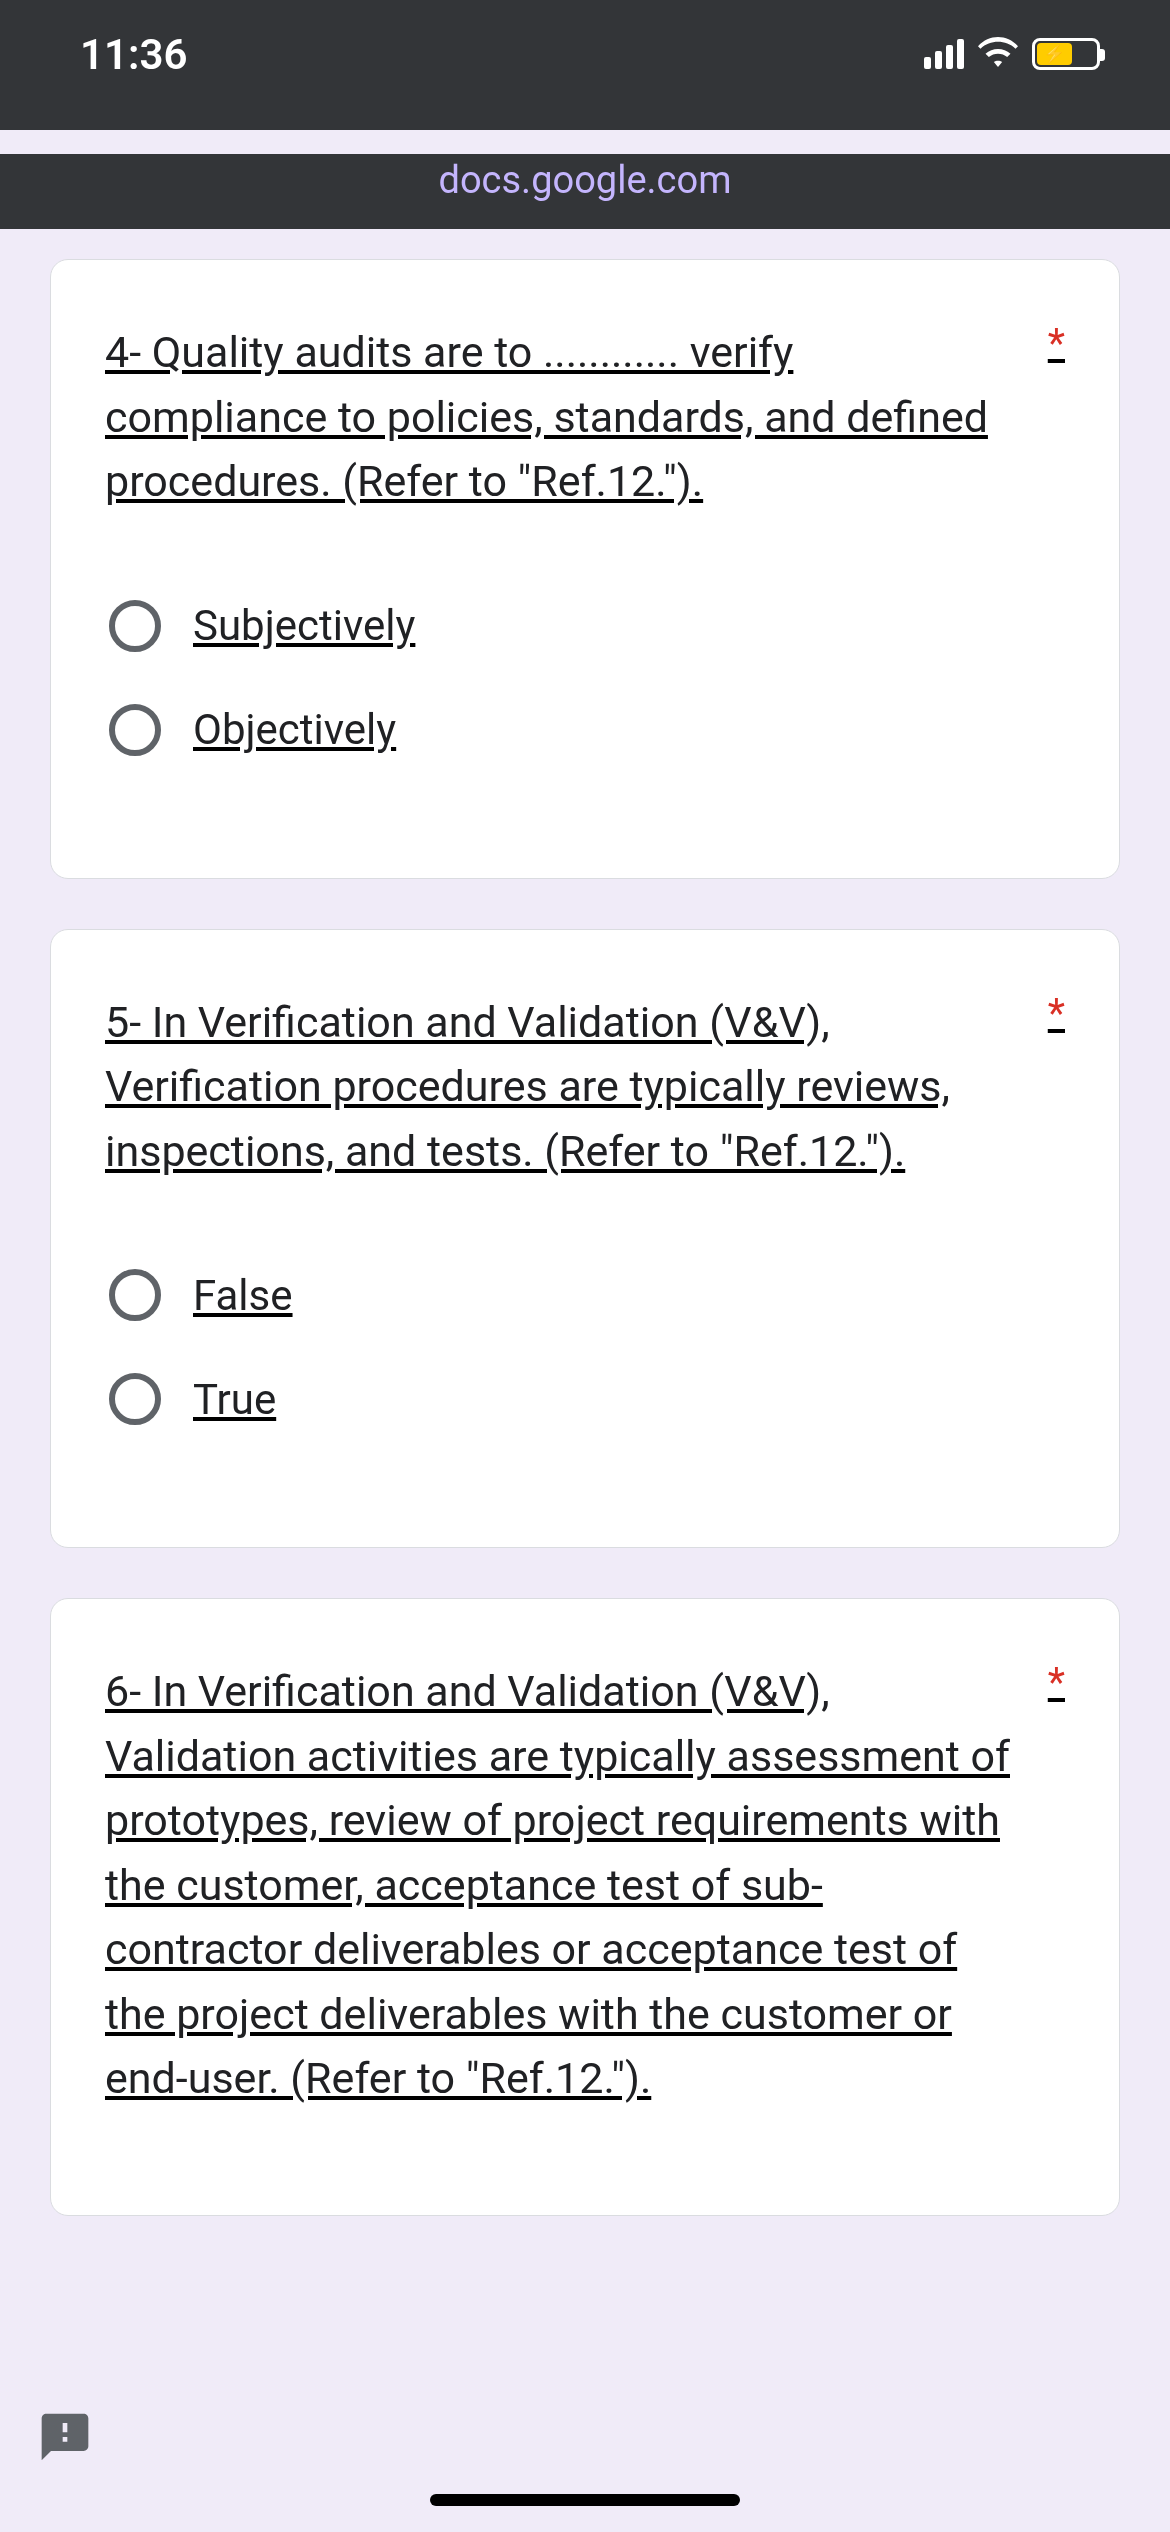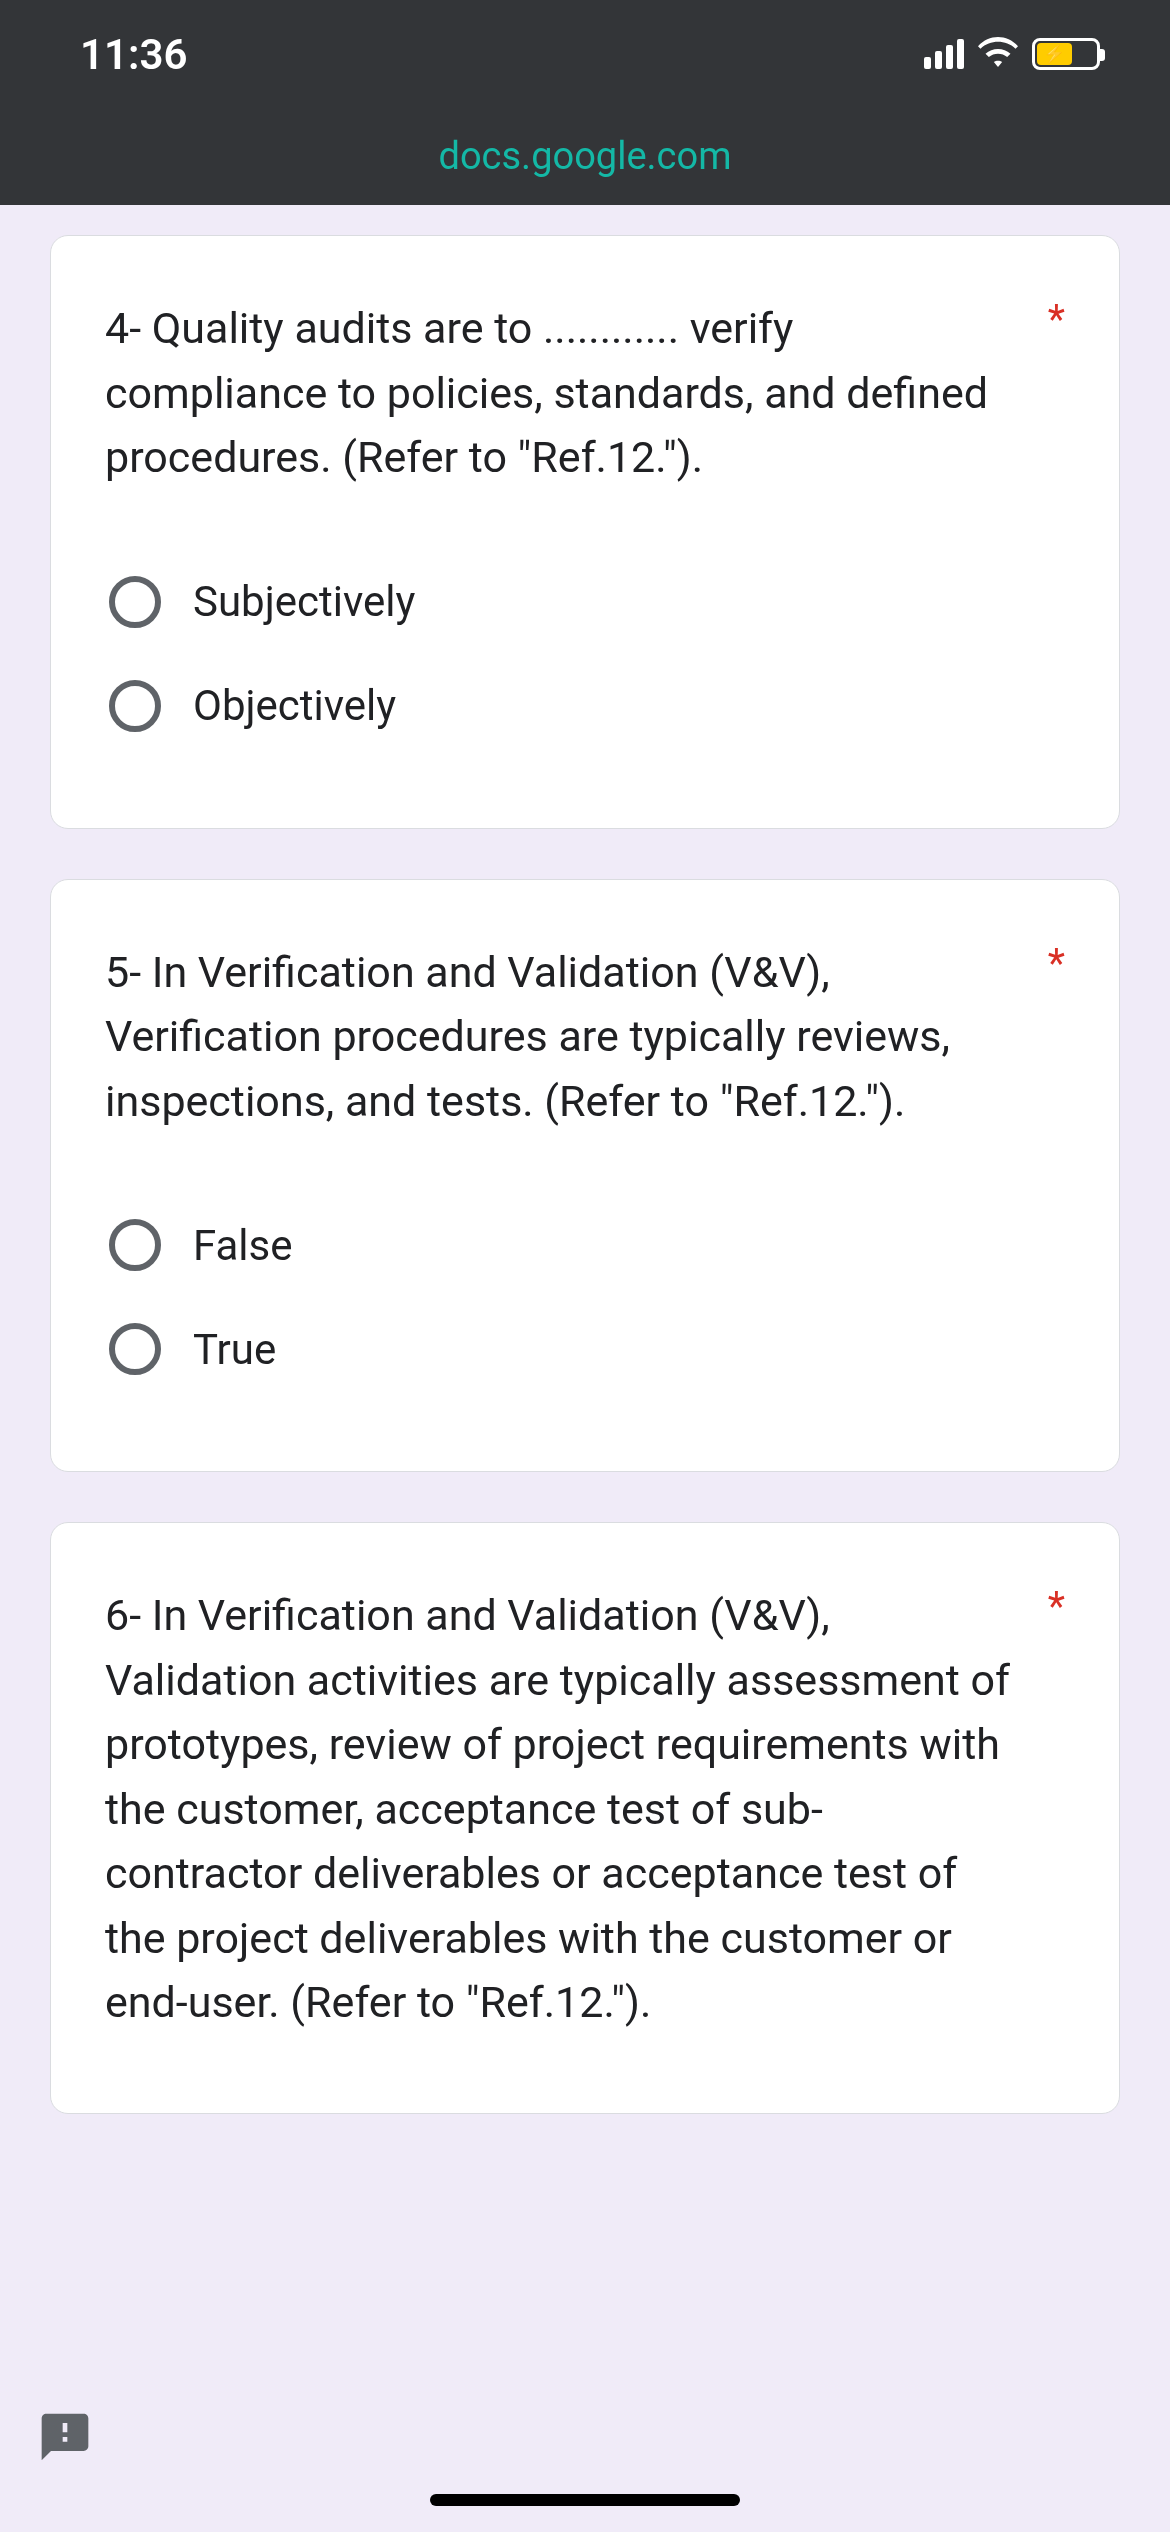--- a/index.html
+++ b/index.html
@@ -84,33 +84,35 @@
       color: #000;
       font-size: 18px;
       line-height: 1;
     }
     .url-bar {
       background: #333538;
       height: 75px;
       display: flex;
       justify-content: center;
       align-items: flex-start;
-      color: #14b8a6;
+      color: #c4b5fd;
       font-size: 38px;
       padding-top: 4px;
+      margin-top: 24px;
     }
     .content {
       padding: 30px 50px 0 50px;
     }
     .question-card {
       background: #fff;
       border-radius: 18px;
-      padding: 60px 54px 70px 54px;
+      padding: 60px 54px 96px 54px;
       margin-bottom: 50px;
       border: 1px solid #dadce0;
+      text-decoration: underline;
     }
     .question-header {
       display: flex;
       justify-content: space-between;
       align-items: flex-start;
       margin-bottom: 60px;
     }
     .question-text {
       font-size: 43px;
       line-height: 1.5;

